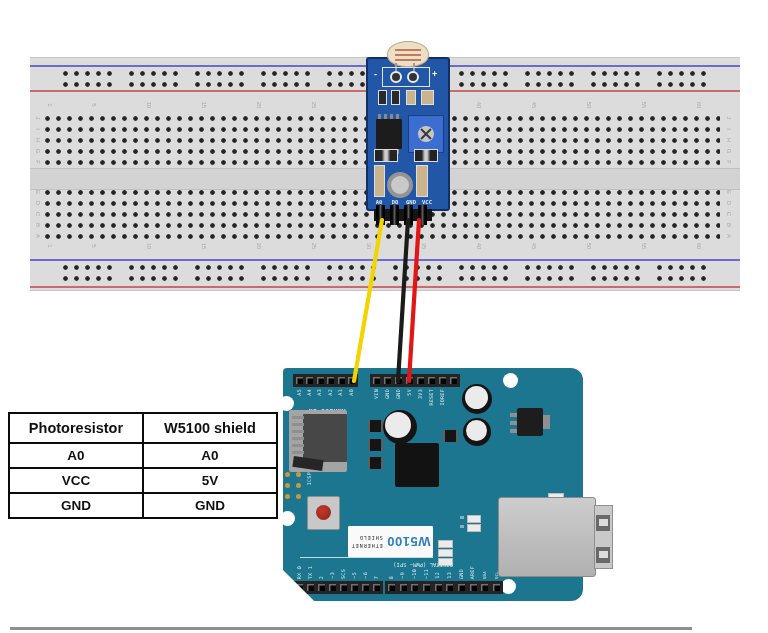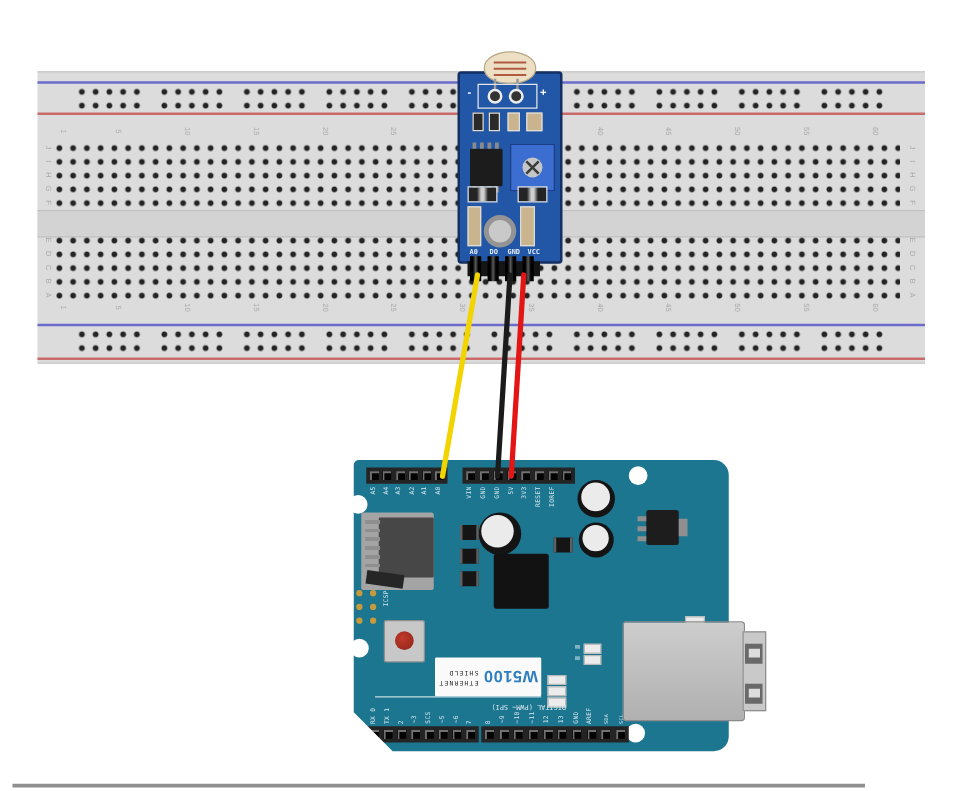--- a/index.html
+++ b/index.html
@@ -372,20 +372,40 @@
     <div class="abs" style="left:313px;top:147px;width:14px;height:16px;background:#696969;">
       <div class="abs" style="left:3px;top:4px;width:9px;height:7px;background:#dcdcdc;"></div>
     </div>
     <div class="abs" style="left:313px;top:179px;width:14px;height:16px;background:#696969;">
       <div class="abs" style="left:3px;top:4px;width:9px;height:7px;background:#dcdcdc;"></div>
     </div>
 
     <div class="abs cornercut"></div>
   </div>
 
+  <table class="abs conntable">
+    <tbody>
+        <tr>
+      <th>Photoresistor</th>
+      <th>W5100 shield</th>
+    </tr>
+    <tr>
+      <td>A0</td>
+      <td>A0</td>
+    </tr>
+    <tr>
+      <td>VCC</td>
+      <td>5V</td>
+    </tr>
+    <tr>
+      <td>GND</td>
+      <td>GND</td>
+    </tr>
+  </tbody>
+    </table>
 
   <svg class="abs wires" width="768" height="633">
     <line x1="382" y1="220" x2="354" y2="381" stroke-width="4.2" stroke-linecap="round" stroke="#f2d400"></line>
     <line x1="408" y1="220" x2="398" y2="381" stroke-width="4.2" stroke-linecap="round" stroke="#1b1b1b"></line>
     <line x1="419" y1="220" x2="409" y2="381" stroke-width="4.2" stroke-linecap="round" stroke="#e31515"></line>
   </svg>
 
   <div class="abs footline"></div>
 </div>
 

